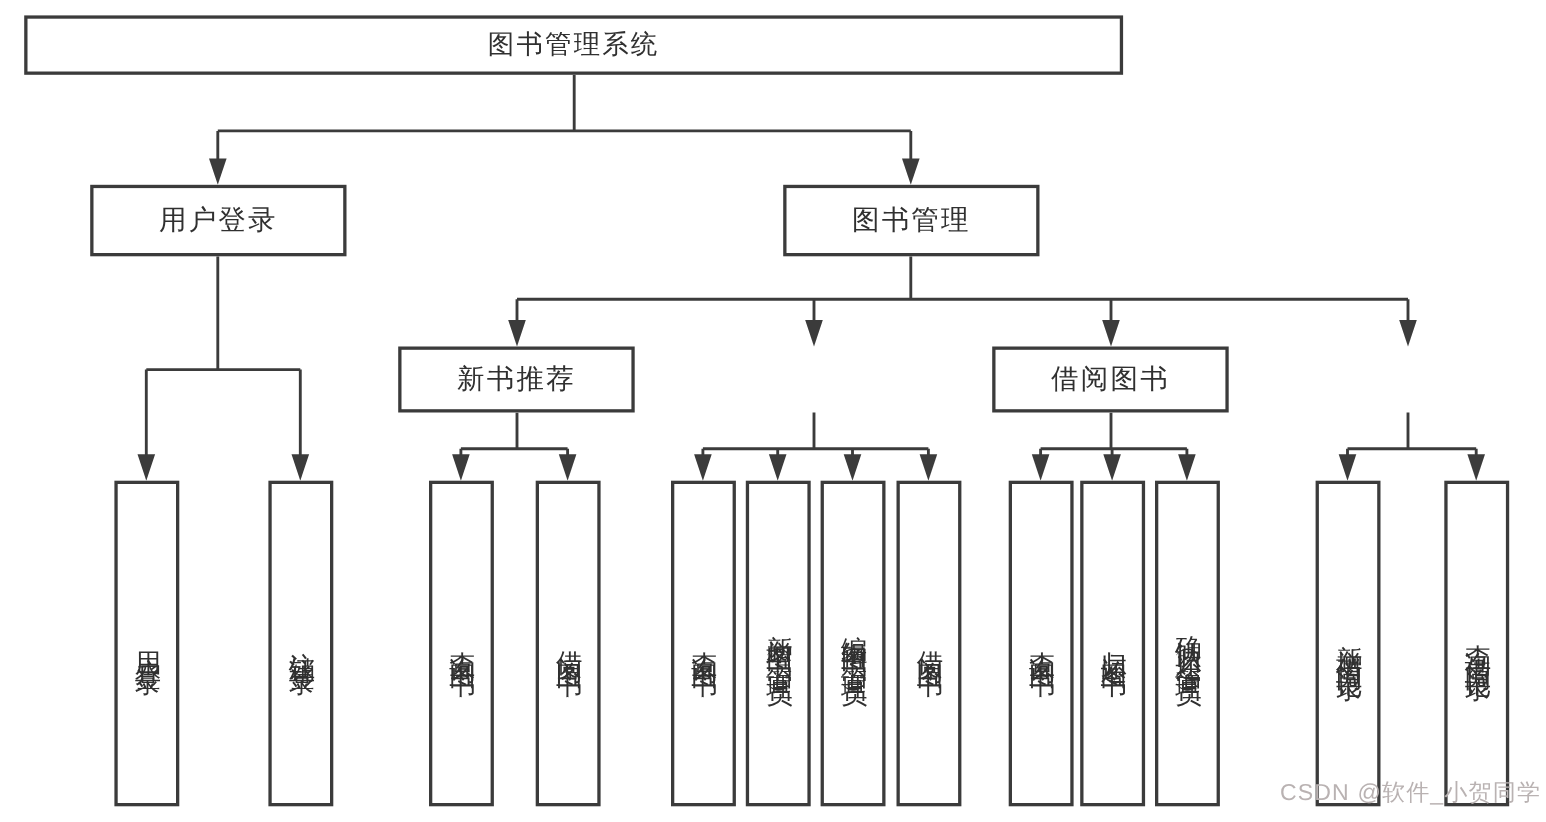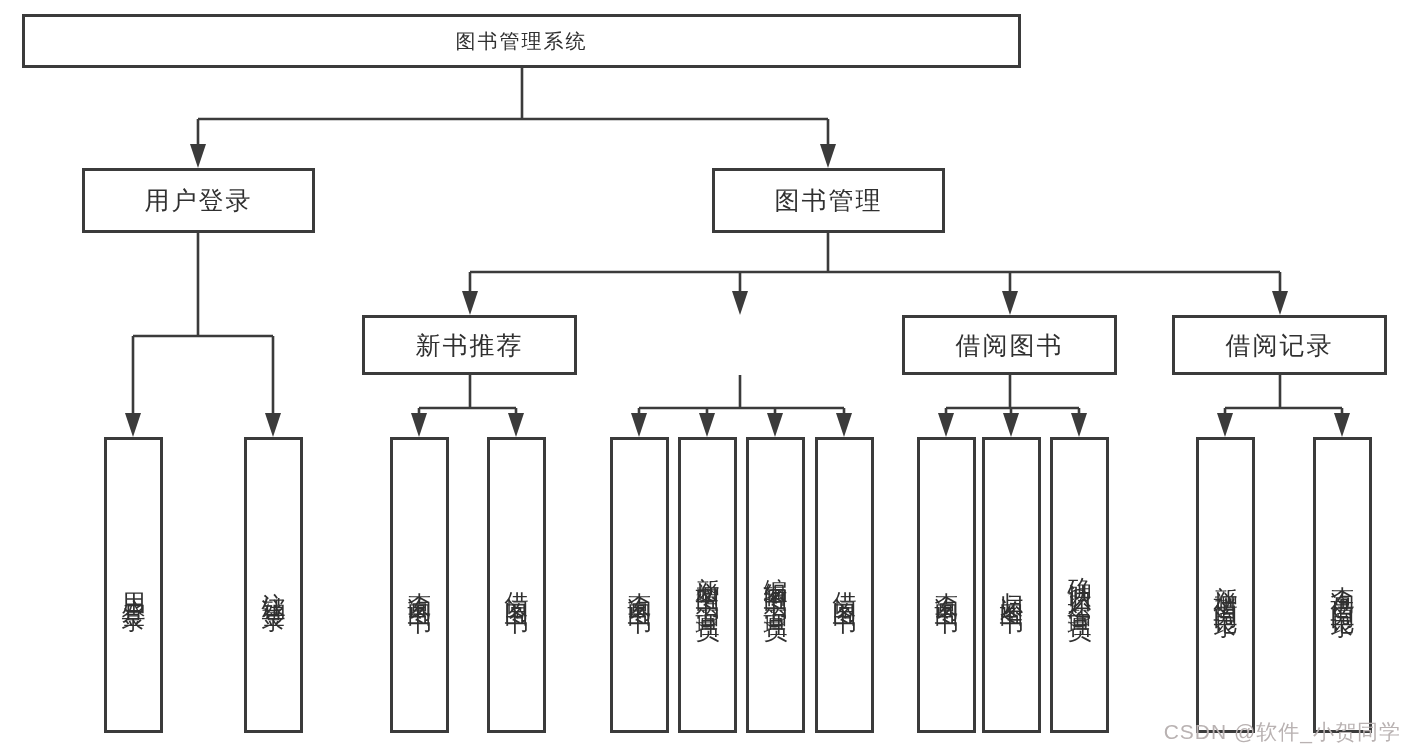--- a/index.html
+++ b/index.html
@@ -17,30 +17,30 @@
   }
   svg.connectors{position:absolute;left:0;top:0;z-index:1;}
   svg.connectors path{stroke:var(--line);stroke-width:2.6;fill:none;}
   svg.connectors polygon{fill:var(--line);stroke:none;}
   .box{
     position:absolute;background:#fff;border:3px solid var(--line);
     display:flex;align-items:center;justify-content:center;
     color:var(--text);z-index:2;text-align:center;line-height:1;
   }
   .h{letter-spacing:2px;white-space:nowrap;}
-  .root{left:22px;top:14px;width:999px;height:54px;font-size:20px;}
+  .root{left:22px;top:14px;width:999px;height:54px;font-size:24px;}
   .lvl2{width:233px;height:65px;top:168px;font-size:25px;}
   .lvl3{width:215px;height:60px;top:315px;font-size:25px;}
   .leaf{
     width:59px;height:296px;top:437px;
     writing-mode:vertical-rl;text-orientation:mixed;
     font-size:24px;letter-spacing:6px;
   }
   .watermark{
-    position:absolute;right:4px;bottom:1px;z-index:5;
+    position:absolute;right:4px;bottom:13px;z-index:5;
     font-size:21px;letter-spacing:1px;color:var(--watermark);
   }
 </style>
 </head>
 <body>
 
 <div class="canvas">
 
   <svg class="connectors" width="1405" height="747" viewBox="0 0 1405 747">
 
@@ -92,21 +92,20 @@
     </g>
   </svg>
 
   <div class="box root h">图书管理系统</div>
 
   <div class="box lvl2 h" style="left:82px;">用户登录</div>
   <div class="box lvl2 h" style="left:712px;text-align:center;">图书管理</div>
 
   <div class="box lvl3 h" style="left:362px;">新书推荐</div>
   <div class="box lvl3 h" style="left:902px;">借阅图书</div>
-  <div class="box lvl3 h" style="left:1172px;">借阅记录</div>
 
   <div class="box leaf" style="left:104px;">用户登录</div>
   <div class="box leaf" style="left:244px;">注销登录</div>
 
   <div class="box leaf" style="left:390px;">查询图书</div>
   <div class="box leaf" style="left:487px;">借阅图书</div>
 
   <div class="box leaf" style="left:610px;">查询图书</div>
   <div class="box leaf" style="left:678px;">新增图书（管理员）</div>
   <div class="box leaf" style="left:746px;">编辑图书（管理员）</div>

